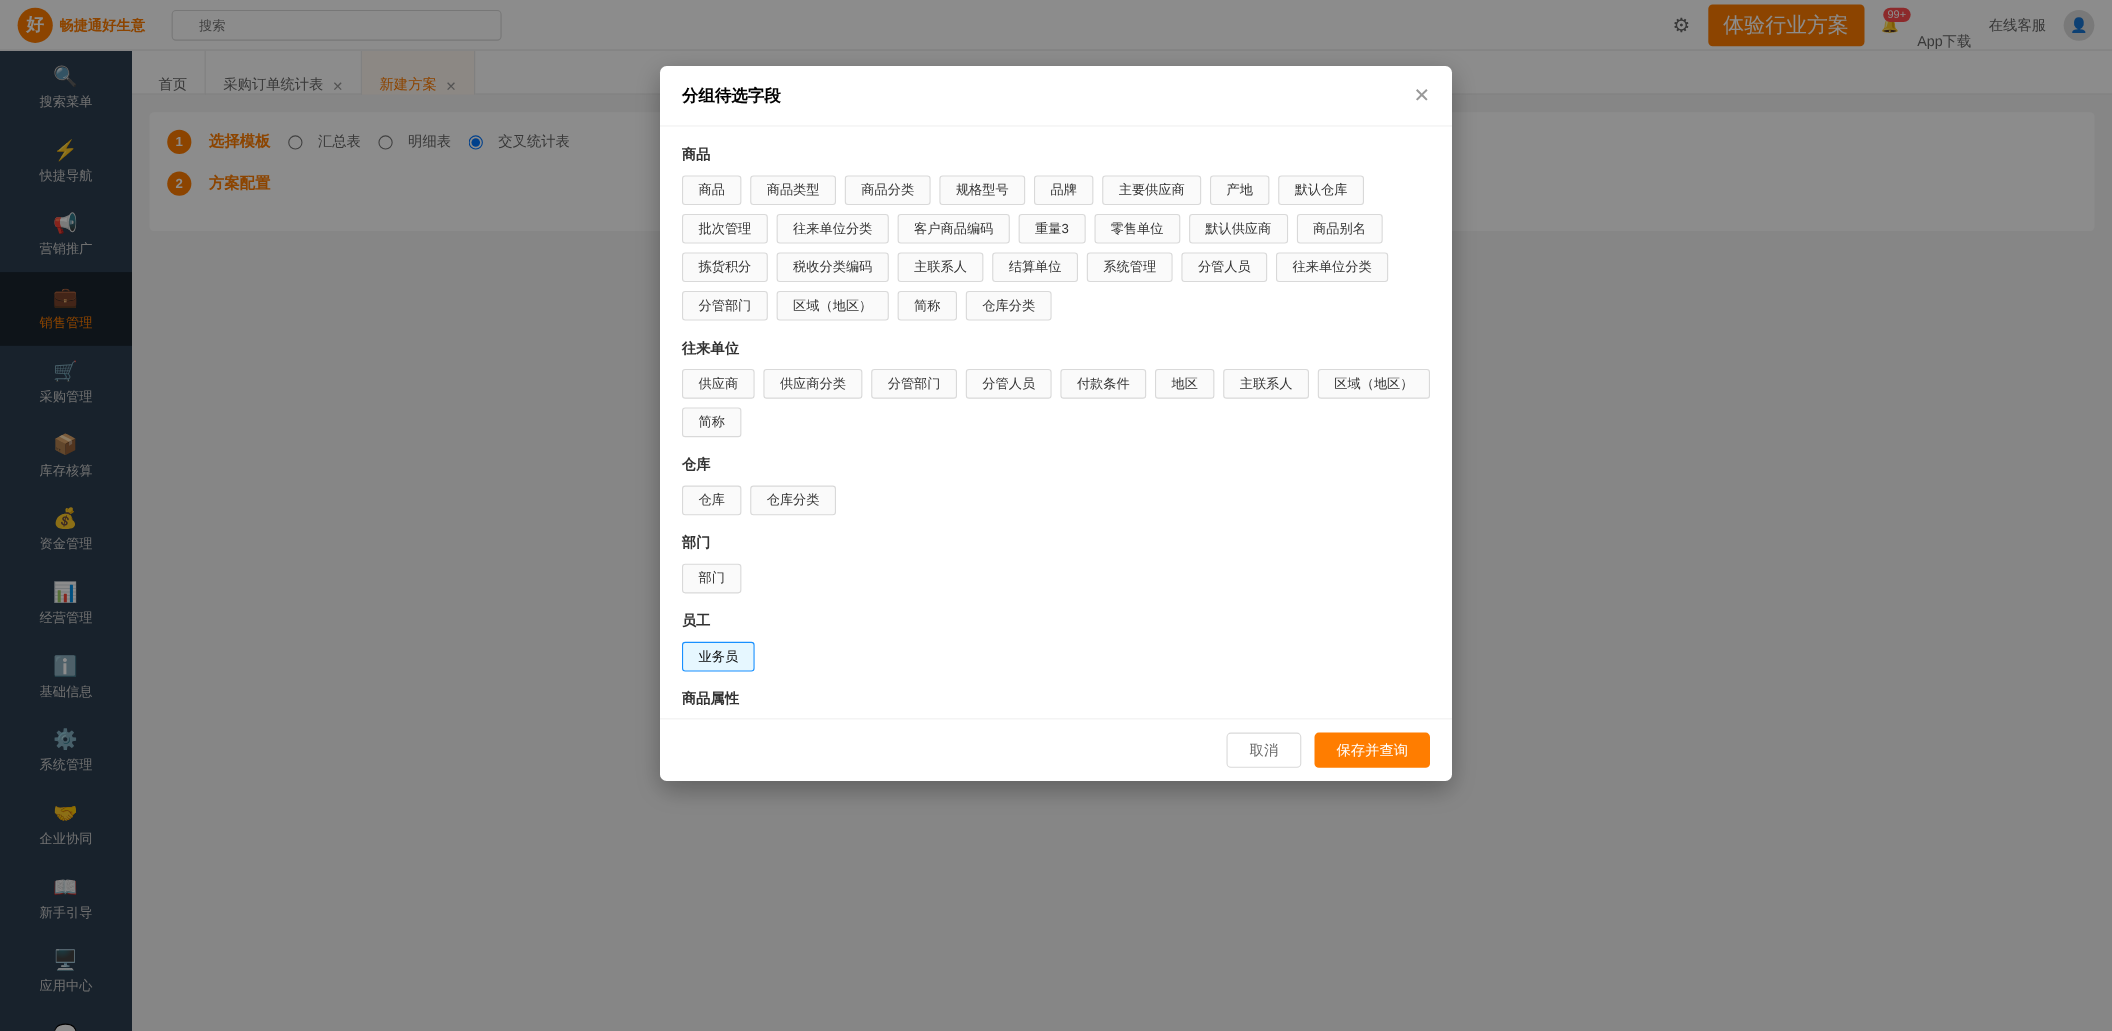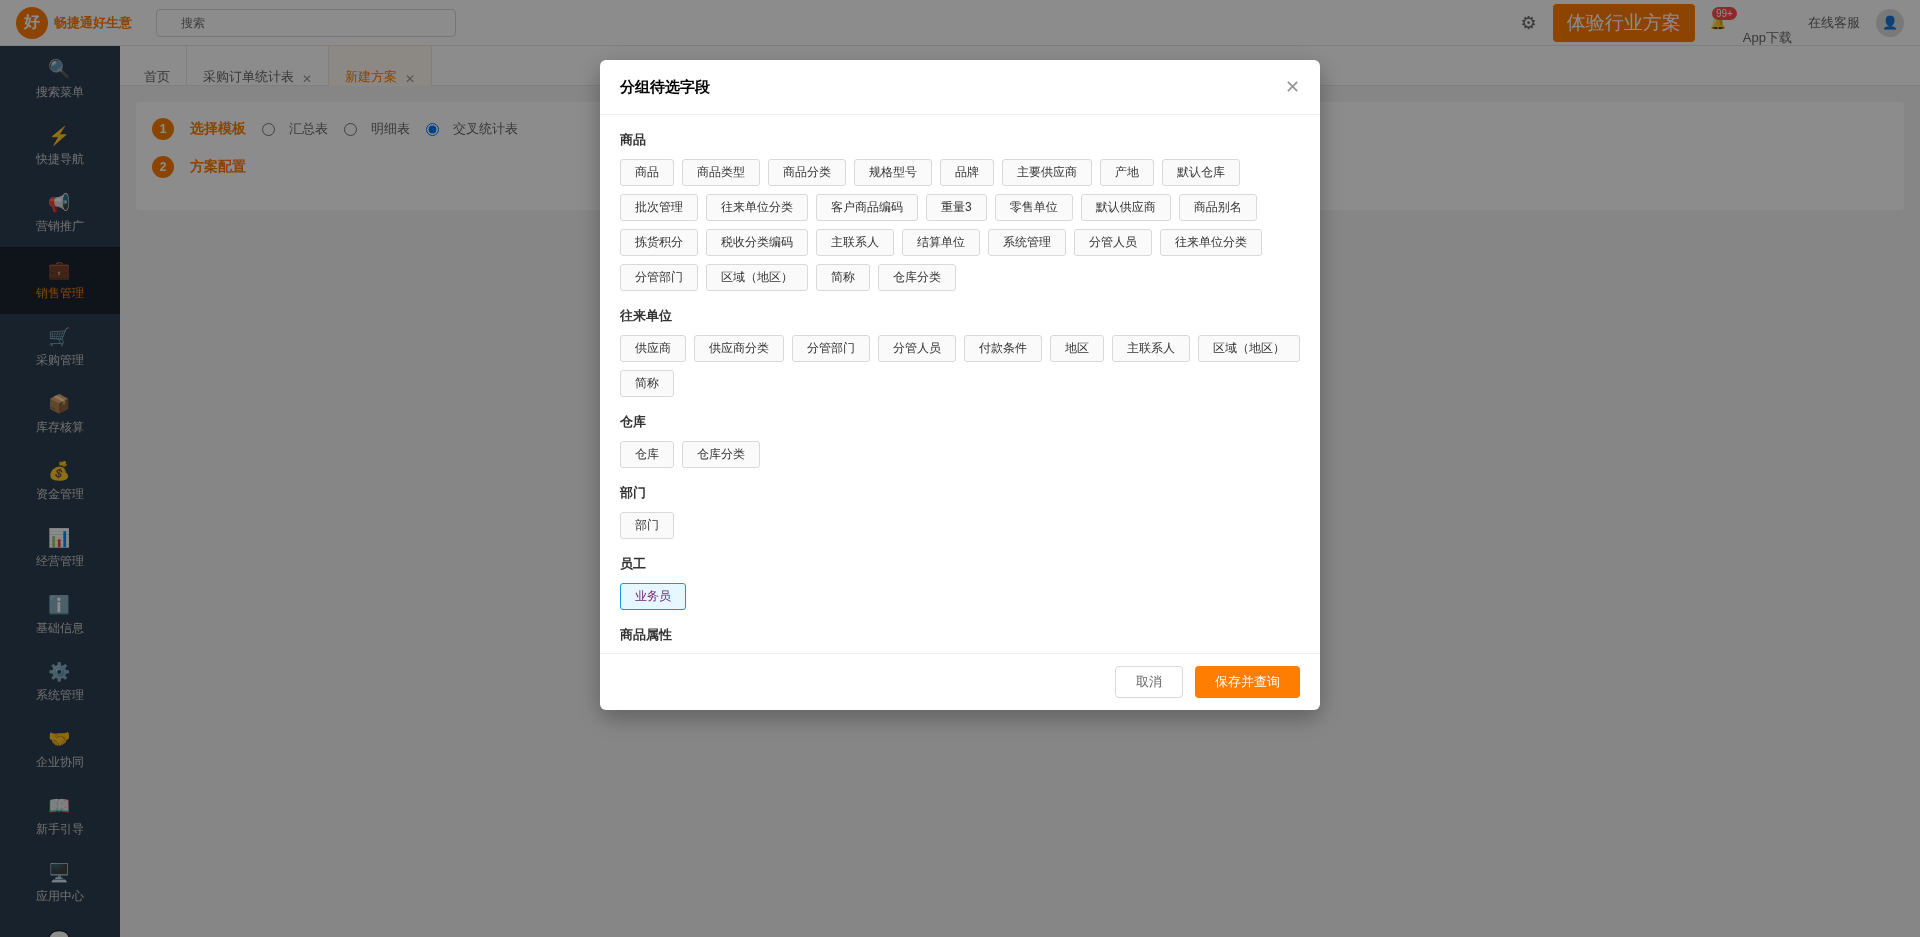--- a/index.html
+++ b/index.html
@@ -205,21 +205,21 @@
     .field-tag {
       padding: 4px 14px;
       border: 1px solid #d9d9d9;
       border-radius: 3px;
       background: #fafafa;
       color: #333;
       cursor: pointer;
       font-size: 12px;
       white-space: nowrap;
     }
-    .field-tag.active { border-color: #1890ff; color: #701a75; background: #e6f7ff; }
+    .field-tag.active { border-color: #1890ff; color: #000000; background: #e6f7ff; }
 
     
     .page-content {
       background: #fff;
       border-radius: 4px;
       padding: 16px;
     }
     .page-title { font-size: 14px; color: #666; margin-bottom: 16px; }
     .step-row { display: flex; align-items: center; gap: 16px; margin-bottom: 16px; }
     .step-badge {

